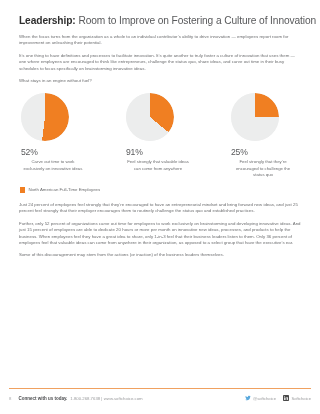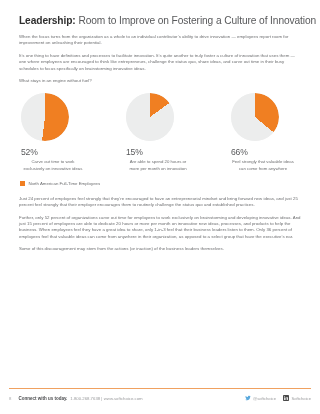--- a/index.html
+++ b/index.html
@@ -206,40 +206,40 @@
       <div class="chart-cell">
         <div class="pie-wrap">
           <div class="pie">
             <div class="pie-fill" style="background: conic-gradient(rgb(240, 127, 34) 0deg, rgb(240, 127, 34) 187.2deg, rgb(236, 237, 237) 187.2deg, rgb(236, 237, 237) 360deg);"></div>
           </div>
         </div>
         <div class="pct">52%</div>
         <div class="cap">Carve out time to work exclusively on innovative ideas</div>
       </div>
 
-      <div class="chart-cell">
-        <div class="pie-wrap">
-          <div class="pie">
-            <div class="pie-fill" style="background: conic-gradient(rgb(240, 127, 34) 0deg, rgb(240, 127, 34) 54deg, rgb(236, 237, 237) 54deg, rgb(236, 237, 237) 360deg);"></div>
-          </div>
-        </div>
-        <div class="pct">15%</div>
-        <div class="cap">Are able to spend 20 hours or more per month on innovation</div>
-      </div>
 
       <div class="chart-cell">
         <div class="pie-wrap">
           <div class="pie">
             <div class="pie-fill" style="background: conic-gradient(rgb(240, 127, 34) 0deg, rgb(240, 127, 34) 129.6deg, rgb(236, 237, 237) 129.6deg, rgb(236, 237, 237) 360deg);"></div>
           </div>
         </div>
-        <div class="pct">66%</div>
+        <div class="pct">91%</div>
         <div class="cap">Feel strongly that valuable ideas can come from anywhere</div>
       </div>
 
+      <div class="chart-cell">
+        <div class="pie-wrap">
+          <div class="pie">
+            <div class="pie-fill" style="background: conic-gradient(rgb(240, 127, 34) 0deg, rgb(240, 127, 34) 90deg, rgb(236, 237, 237) 90deg, rgb(236, 237, 237) 360deg);"></div>
+          </div>
+        </div>
+        <div class="pct">25%</div>
+        <div class="cap">Feel strongly that they’re encouraged to challenge the status quo</div>
+      </div>
 
     </div>
 
     <div class="legend">
       <span class="legend-swatch"></span>
       <span class="legend-label">North American Full-Time Employees</span>
     </div>
 
     <div class="lower">
       <p class="para">Just 24 percent of employees feel strongly that they’re encouraged to have an entrepreneurial mindset and bring forward new ideas, and just 25 percent feel strongly that their employer encourages them to routinely challenge the status quo and established practices.</p>

